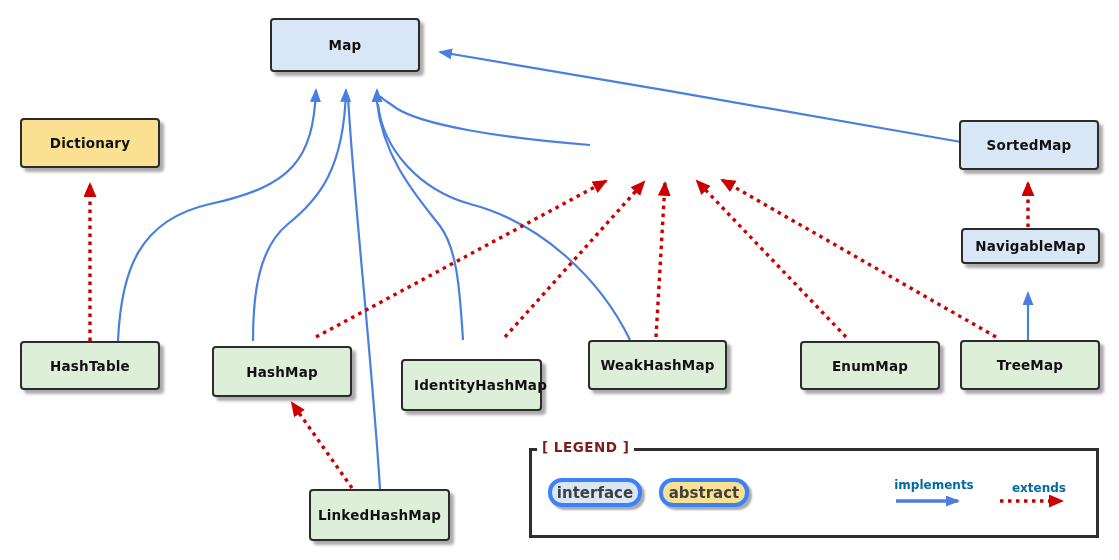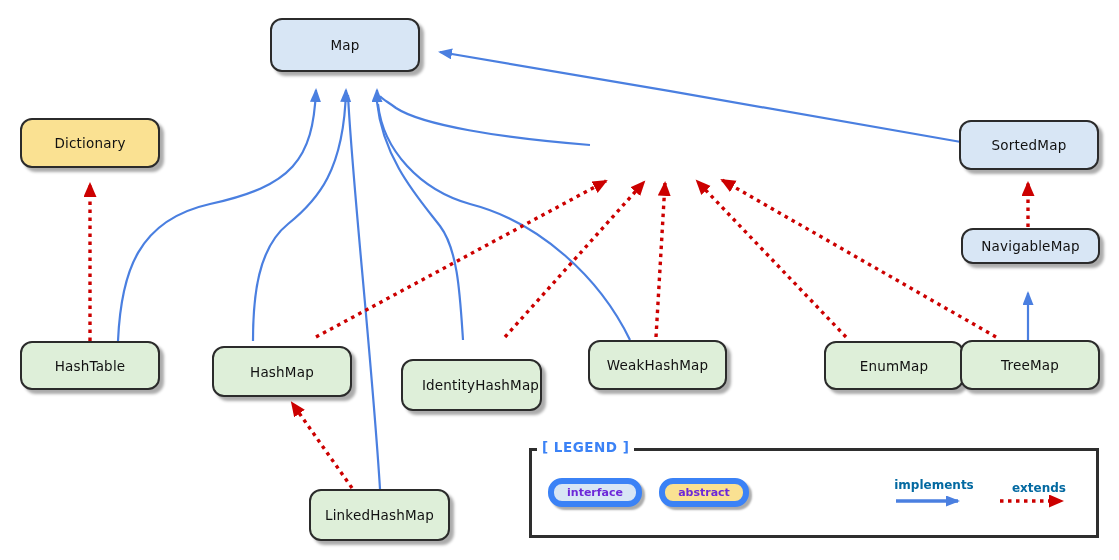--- a/index.html
+++ b/index.html
@@ -7,45 +7,45 @@
     position:relative;
     width:1119px;height:560px;
     font-family:"DejaVu Sans","Liberation Sans",sans-serif;
     overflow:hidden;
     background:#ffffff;
   }
   svg.edges{position:absolute;left:0;top:0;z-index:1;}
   .node{
     position:absolute;z-index:2;
     display:flex;align-items:center;justify-content:center;
-    border:2px solid #2b2b2b;border-radius:12px;
-    font-size:13.5px;font-weight:normal;color:#111;
+    border:2px solid #2b2b2b;border-radius:4px;
+    font-size:13.5px;font-weight:bold;color:#111;
     box-shadow:4px 4px 3px rgba(0,0,0,0.33);
     box-sizing:border-box;
     letter-spacing:.2px;
   }
   .node.interface{background:#d8e6f5;}
   .node.abstract{background:#fae192;}
   .node.class{background:#deefd9;}
   .legend-frame{
     position:absolute;z-index:2;
     left:529px;top:448px;width:570px;height:90px;
     border:3px solid #2e2e2e;box-sizing:border-box;background:transparent;
   }
   .legend-title{
     position:absolute;z-index:3;
     left:537px;top:439px;background:#ffffff;
-    padding:0 5px;font-size:13.5px;font-weight:bold;color:#3b82f6;
+    padding:0 5px;font-size:13.5px;font-weight:bold;color:#7f1d1d;
     letter-spacing:.5px;
   }
   .pill{
     position:absolute;z-index:3;
     display:flex;align-items:center;justify-content:center;
-    height:29px;border:6px solid #3b82f6;border-radius:14px;
-    font-size:11px;font-weight:bold;color:#6d28d9;
+    height:29px;border:4px solid #3b82f6;border-radius:14px;
+    font-size:15px;font-weight:bold;color:#404040;
     box-shadow:3px 3px 2px rgba(0,0,0,0.33);
     box-sizing:border-box;
   }
   .pill.interface{background:#d8e6f5;left:548px;top:478px;width:94px;}
   .pill.abstract{background:#fae192;left:659px;top:478px;width:90px;}
   .pill.class{background:#deefd9;left:771px;top:478px;width:90px;}
   .edge-label{
     position:absolute;z-index:3;
     font-size:12px;font-weight:bold;color:#0369a1;text-align:center;
   }
@@ -104,21 +104,21 @@
   <div class="node interface" style="left:961px;top:228px;width:139px;height:36px;">NavigableMap</div>
 
   <div class="node class" style="left:20px;top:341px;width:140px;height:49px;">HashTable</div>
 
   <div class="node class" style="left:212px;top:346px;width:140px;height:51px;text-align:right;">HashMap</div>
 
   <div class="node class" style="left:401px;top:359px;width:141px;height:52px;padding-left:18px;">IdentityHashMap</div>
 
   <div class="node class" style="left:588px;top:340px;width:139px;height:50px;">WeakHashMap</div>
 
-  <div class="node class" style="left:824px;top:341px;width:140px;height:49px;">EnumMap</div>
+  <div class="node class" style="left:800px;top:341px;width:140px;height:49px;">EnumMap</div>
 
   <div class="node class" style="left:960px;top:340px;width:140px;height:50px;">TreeMap</div>
 
   <div class="node class" style="left:309px;top:489px;width:141px;height:52px;">LinkedHashMap</div>
 
   <div class="legend-frame"></div>
   <div class="legend-title">[ LEGEND ]</div>
 
   <div class="pill interface">interface</div>
   <div class="pill abstract">abstract</div>

